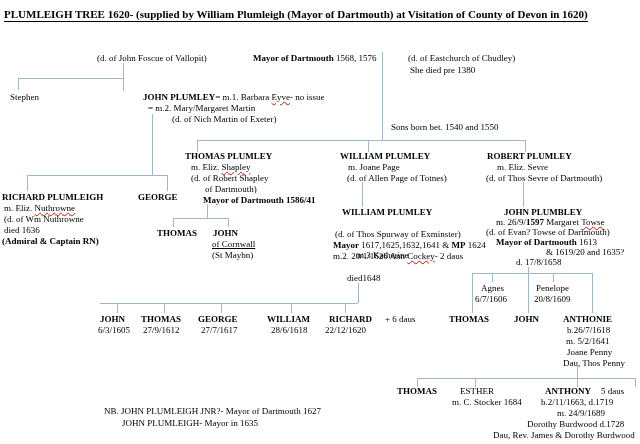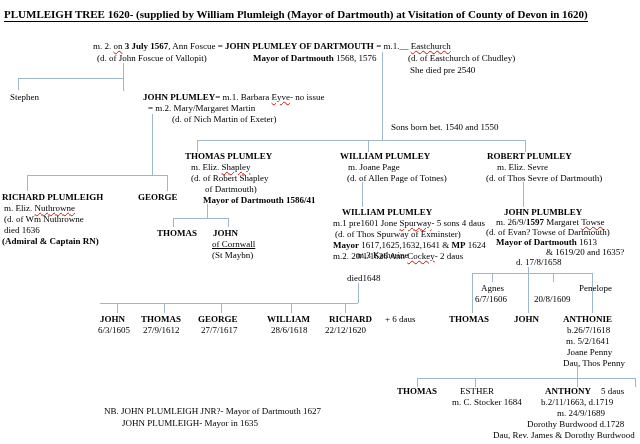--- a/index.html
+++ b/index.html
@@ -14,25 +14,24 @@
   #title{position:absolute;left:4px;top:8px;font-size:11px;font-weight:bold;white-space:nowrap;
          border-bottom:1.5px solid #000;padding-bottom:1px;}
 </style>
 </head>
 <body>
 
 <div id="canvas">
 
   <div id="title">PLUMLEIGH  TREE  1620- (supplied by William Plumleigh (Mayor of Dartmouth) at Visitation of County of Devon in 1620)</div>
 
-  <div class="t" style="left:93px;top:41px;"><span>m. 2. </span><span class="sq">on</span><span class="b"> 3 July 1567</span><span>, Ann Foscue = </span><span class="b">JOHN PLUMLEY OF DARTMOUTH</span><span> = m.1.__ </span><span class="u sq">Eastchurch</span></div>
   <div class="t" style="left:97px;top:53px;">(d. of John Foscue of Vallopit)</div>
   <div class="t" style="left:253px;top:53px;text-align:center;"><span class="b">Mayor of Dartmouth</span><span> 1568, 1576</span></div>
   <div class="t" style="left:408px;top:53px;">(d. of Eastchurch of Chudley)</div>
-  <div class="t" style="left:410px;top:65px;">She died pre 2540</div>
+  <div class="t" style="left:410px;top:65px;">She died pre 1380</div>
 
   <div class="t" style="left:10px;top:92px;">Stephen</div>
   <div class="t" style="left:143px;top:92px;"><span class="b">JOHN  PLUMLEY</span><span>= m.1. Barbara </span><span class="sq">Eyve</span><span>- no issue</span></div>
   <div class="t" style="left:148px;top:103px;">=  m.2. Mary/Margaret Martin</div>
   <div class="t" style="left:172px;top:114px;text-align:center;">(d. of Nich Martin of Exeter)</div>
   <div class="t" style="left:391px;top:122px;">Sons born bet. 1540  and  1550</div>
 
   <div class="t b" style="left:185px;top:151px;">THOMAS PLUMLEY</div>
   <div class="t" style="left:191px;top:162px;"><span>m. Eliz. </span><span class="sq">Shapley</span></div>
   <div class="t" style="left:191px;top:173px;">(d. of Robert Shapley</div>
@@ -53,21 +52,20 @@
   <div class="t" style="left:4px;top:225px;">died 1636</div>
   <div class="t b" style="left:2px;top:236px;">(Admiral &amp; Captain RN)</div>
   <div class="t b" style="left:138px;top:192px;">GEORGE</div>
 
   <div class="t b" style="left:157px;top:228px;">THOMAS</div>
   <div class="t b" style="left:213px;top:228px;">JOHN</div>
   <div class="t" style="left:212px;top:239px;text-decoration:underline;">of Cornwall</div>
   <div class="t" style="left:212px;top:250px;">(St Maybn)</div>
 
   <div class="t b" style="left:342px;top:207px;">WILLIAM PLUMLEY</div>
-  <div class="t" style="left:333px;top:218px;"><span>m.1 pre1601 Jone </span><span class="sq">Spurway</span><span>- 5 sons 4 daus</span></div>
   <div class="t" style="left:335px;top:229px;">(d. of Thos Spurway of Exminster)</div>
   <div class="t" style="left:333px;top:240px;"><span class="b">Mayor</span><span> 1617,1625,1632,1641  &amp; </span><span class="b">MP</span><span> 1624</span></div>
   <div class="t" style="left:333px;top:251px;"><span>m.2. 20/1/1626 Ann </span><span class="sq">Cockey</span><span>- 2 daus</span></div>
   <div class="t" style="left:357px;top:250px;">m.3 Katherine</div>
   <div class="t" style="left:347px;top:273px;">died1648</div>
 
   <div class="t b" style="left:504px;top:207px;">JOHN PLUMBLEY</div>
   <div class="t" style="left:496px;top:217px;"><span>m. 26/9/</span><span class="b">1597</span><span> Margaret </span><span class="sq">Towse</span></div>
   <div class="t" style="left:462px;top:227px;padding-left:24px;">(d. of Evan? Towse of Dartmouth)</div>
   <div class="t" style="left:496px;top:237px;"><span class="b">Mayor of Dartmouth</span><span> 1613</span></div>
@@ -81,21 +79,21 @@
   <div class="t b" style="left:198px;top:314px;">GEORGE</div>
   <div class="t" style="left:201px;top:325px;">27/7/1617</div>
   <div class="t b" style="left:267px;top:314px;">WILLIAM</div>
   <div class="t" style="left:271px;top:325px;">28/6/1618</div>
   <div class="t b" style="left:329px;top:314px;">RICHARD</div>
   <div class="t" style="left:325px;top:325px;">22/12/1620</div>
   <div class="t" style="left:385px;top:314px;">+ 6  daus</div>
 
   <div class="t" style="left:481px;top:283px;">Agnes</div>
   <div class="t" style="left:475px;top:294px;">6/7/1606</div>
-  <div class="t" style="left:536px;top:283px;margin-left:43px;">Penelope</div>
+  <div class="t" style="left:536px;top:283px;">Penelope</div>
   <div class="t" style="left:534px;top:294px;">20/8/1609</div>
   <div class="t b" style="left:449px;top:314px;">THOMAS</div>
   <div class="t b" style="left:514px;top:314px;">JOHN</div>
   <div class="t b" style="left:563px;top:314px;">ANTHONIE</div>
   <div class="t" style="left:567px;top:325px;">b.26/7/1618</div>
   <div class="t" style="left:566px;top:336px;">m. 5/2/1641</div>
   <div class="t" style="left:567px;top:347px;">Joane Penny</div>
   <div class="t" style="left:563px;top:358px;">Dau, Thos Penny</div>
 
   <div class="t b" style="left:397px;top:386px;">THOMAS</div>

